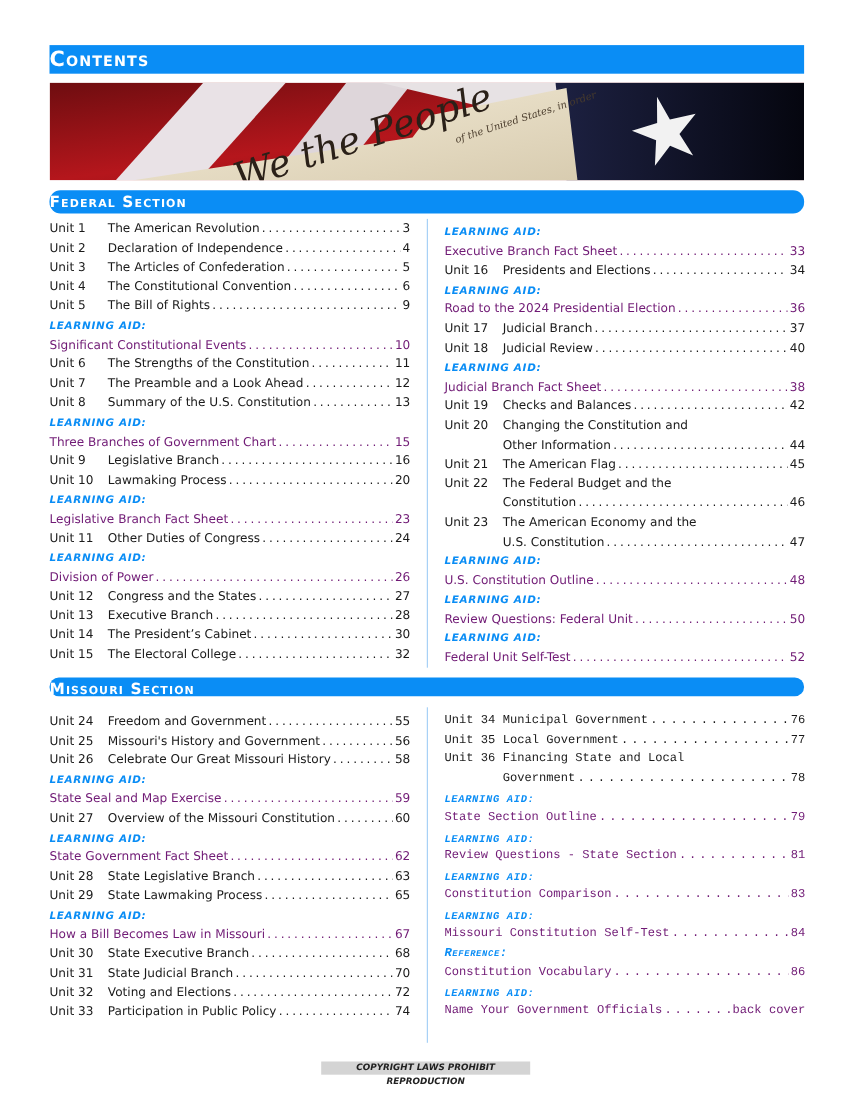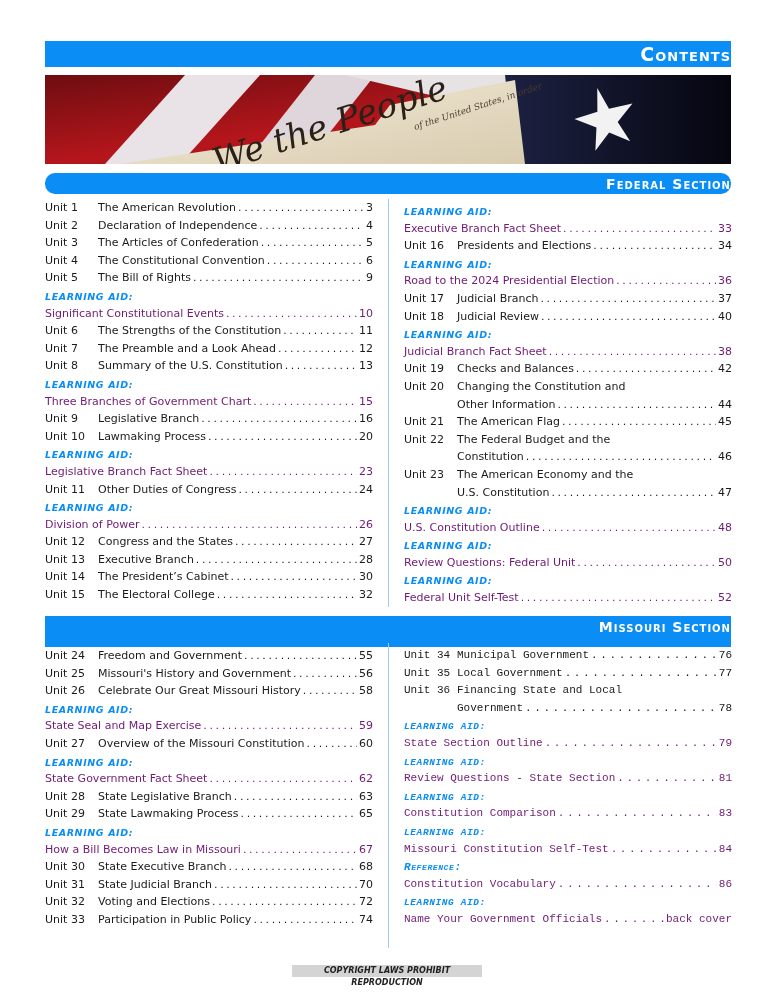--- a/index.html
+++ b/index.html
@@ -1,23 +1,23 @@
 <!DOCTYPE html>
 <html><head>
 <meta charset="utf-8">
 <style>
   html, body { margin: 0; padding: 0; background: #ffffff; }
   body { width: 773px; height: 1000px; position: relative; overflow: hidden;
          font-family: "DejaVu Sans", sans-serif; color: #1a1a1a; }
   .bar { position: absolute; left: 45px; width: 686px; background: #0a8df5;
-         color: #fff; text-align: right; font-weight: bold;
+         color: #fff; text-align: left; font-weight: bold;
          font-family: "DejaVu Sans", sans-serif; font-variant: small-caps; letter-spacing: 1px; }
   .bar-contents { top: 41px; height: 26px; line-height: 27px; font-size: 19px; }
   .bar-federal { top: 173px; height: 21px; line-height: 22px; font-size: 14px; border-radius: 10px; }
-  .bar-missouri { top: 616px; height: 31px; line-height: 22px; font-size: 14px; }
+  .bar-missouri { top: 616px; height: 17px; line-height: 22px; font-size: 14px; border-radius: 10px; }
   .banner { position: absolute; left: 45px; top: 75px; width: 686px; height: 89px; overflow: hidden; }
   .col { position: absolute; width: 328px; }
   .col-fl { left: 45px; top: 199px; }
   .col-fr { left: 404px; top: 202px; }
   .col-ml { left: 45px; top: 647px; }
   .col-mr { left: 404px; top: 647px; font-family: Liberation Mono, monospace; }
   .divider { position: absolute; left: 388px; width: 1px; background: #9fcdf5; }
   .row { display: flex; align-items: flex-end; font-size: 11px; height: 17.6px; line-height: 17.6px; white-space: nowrap; }
   .row .unit { width: 53px; flex: none; }
   .row .title { flex: none; }

